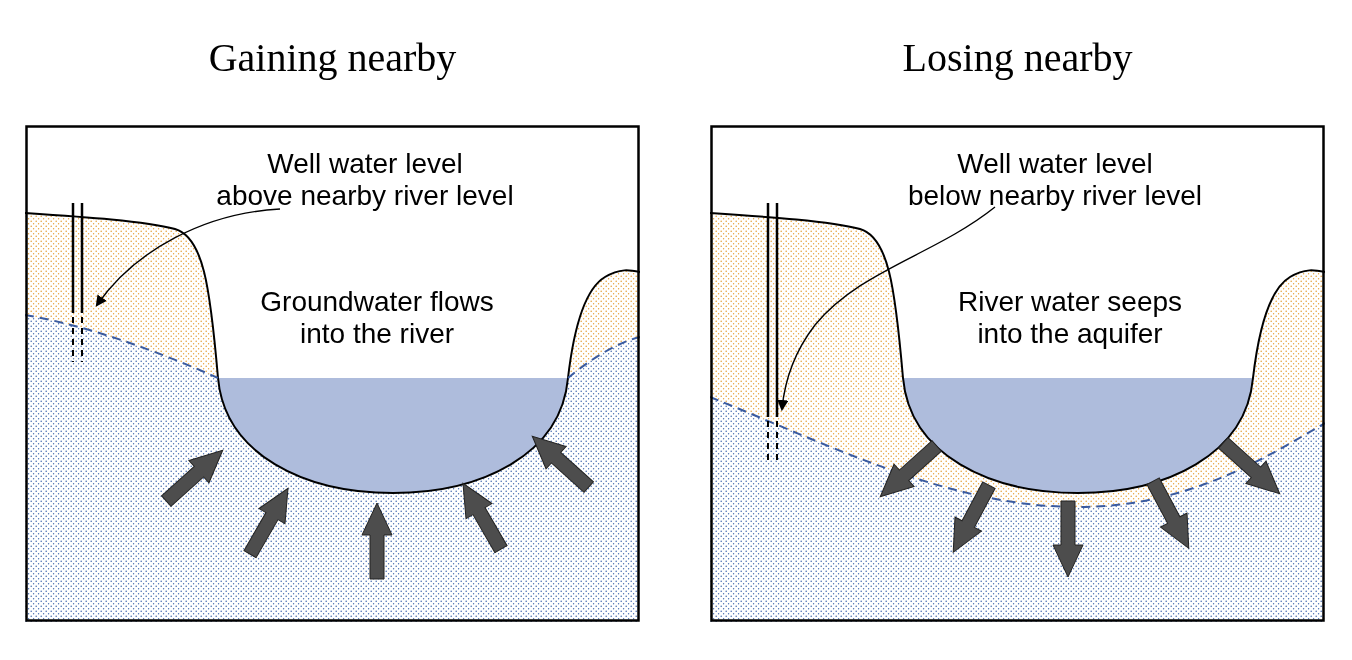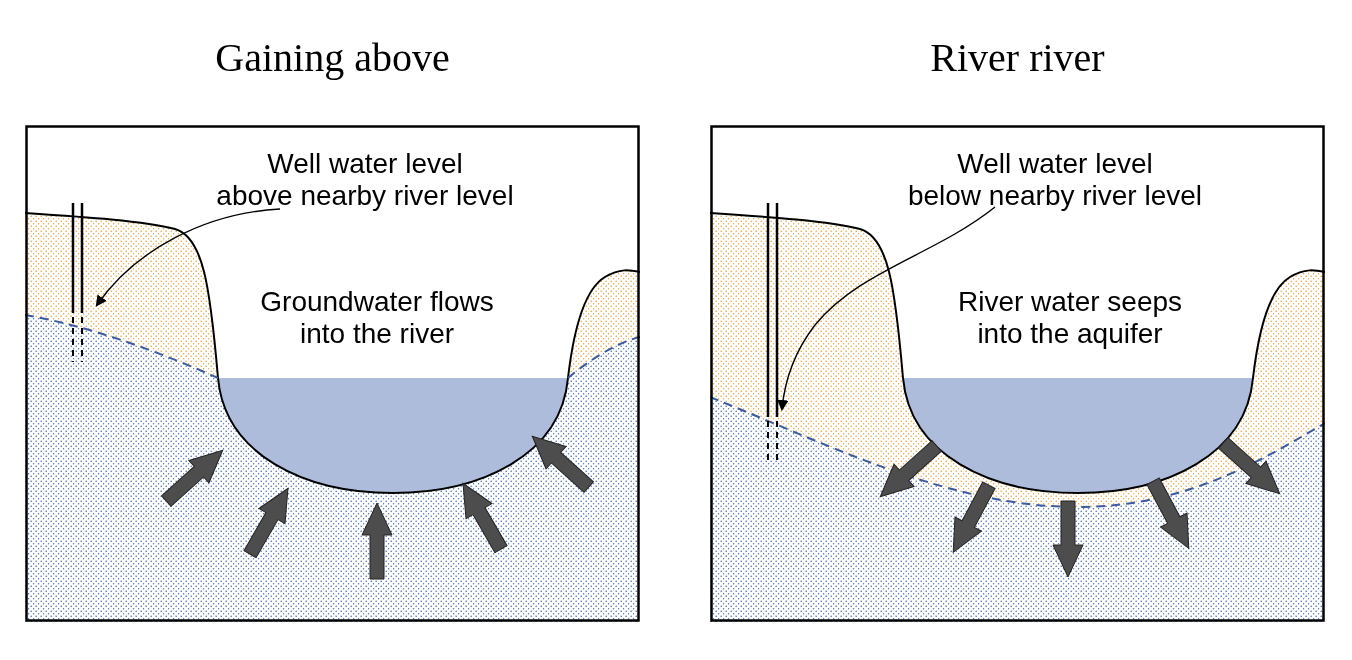--- a/index.html
+++ b/index.html
@@ -28,22 +28,22 @@
     font-family: "Liberation Sans", sans-serif;
     font-size: 28px;
     fill: #000000;
   }
 </style>
 </head>
 <body>
 
 <div class="stage">
 
-  <div class="panel-title left">Gaining above</div>
-  <div class="panel-title right">River river</div>
+  <div class="panel-title left">Gaining nearby</div>
+  <div class="panel-title right">Losing nearby</div>
 
   <svg class="panel-svg left" width="615" height="497" viewBox="0 0 615 497">
     <defs>
       <pattern id="p1y" width="5" height="5" patternUnits="userSpaceOnUse">
         <circle cx="1.2" cy="1.2" r="0.8" fill="#e6a23c"></circle>
         <circle cx="3.6" cy="3.8" r="0.7" fill="#e6a23c"></circle>
       </pattern>
       <pattern id="p1b" width="5" height="5" patternUnits="userSpaceOnUse">
         <circle cx="1.2" cy="1.2" r="0.8" fill="#4a6fb0"></circle>
         <circle cx="3.6" cy="3.8" r="0.7" fill="#4a6fb0"></circle>

